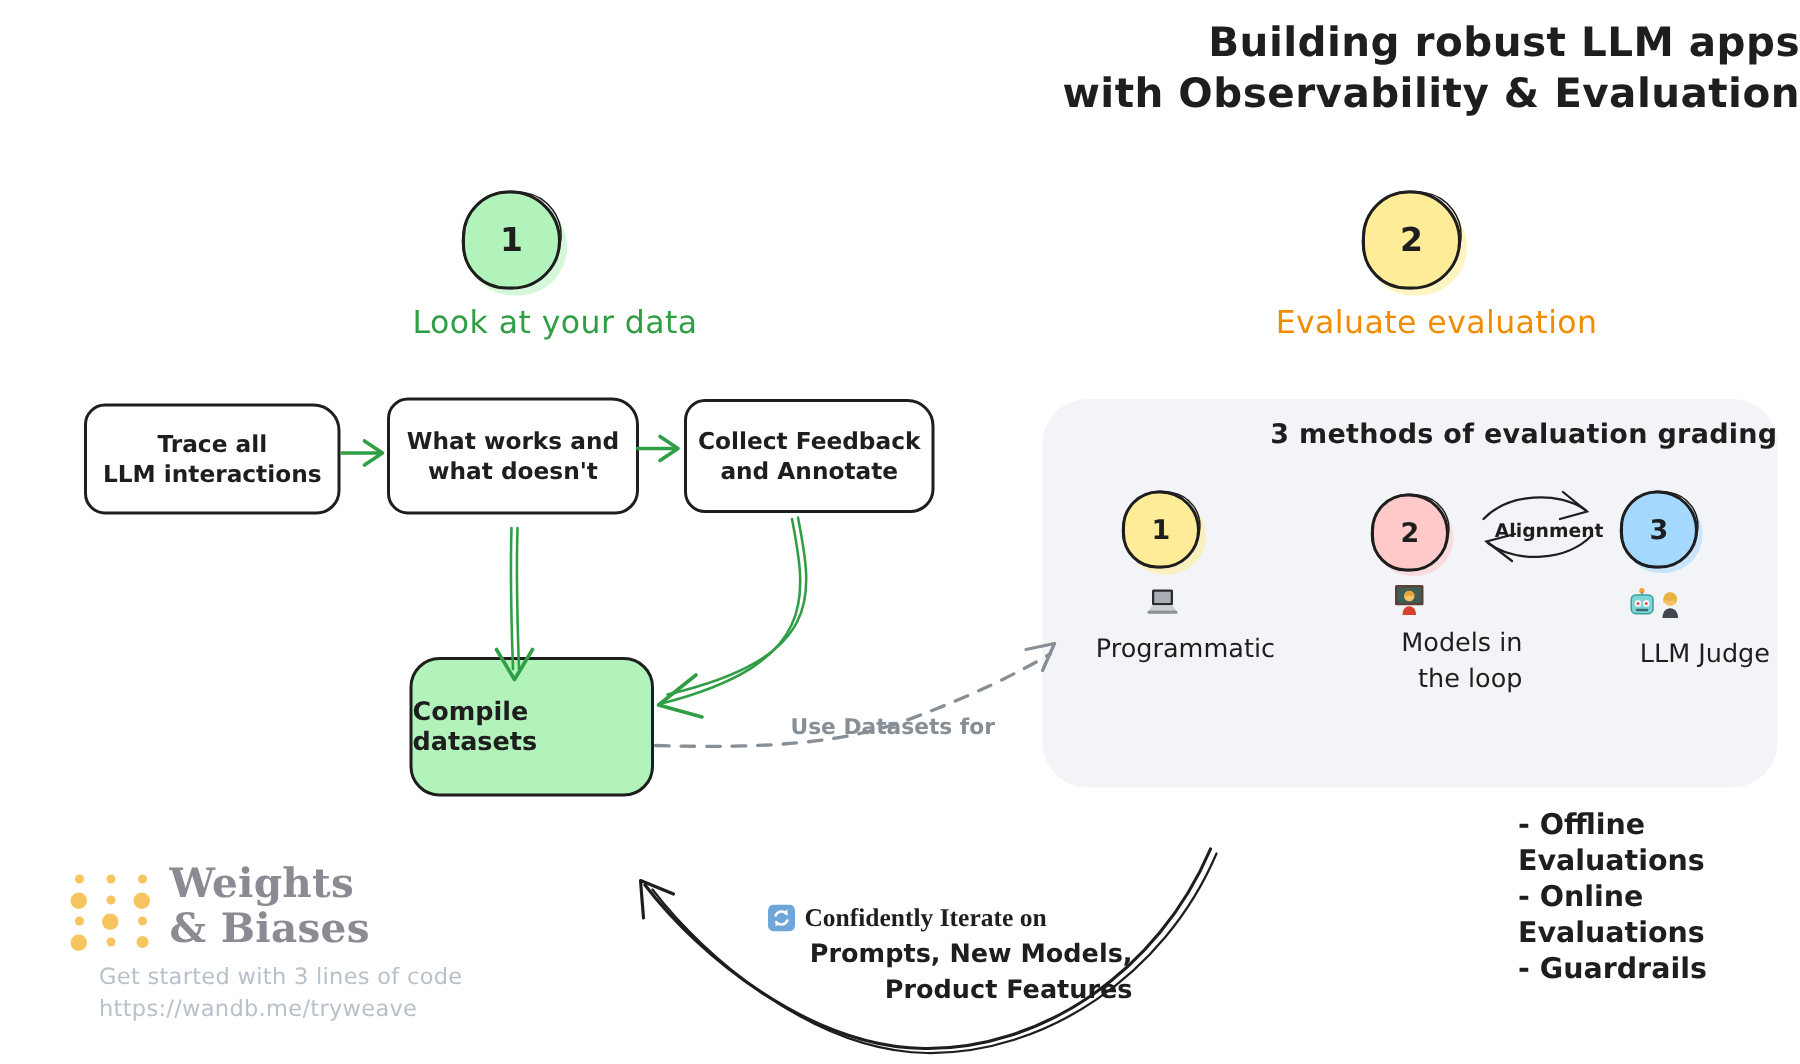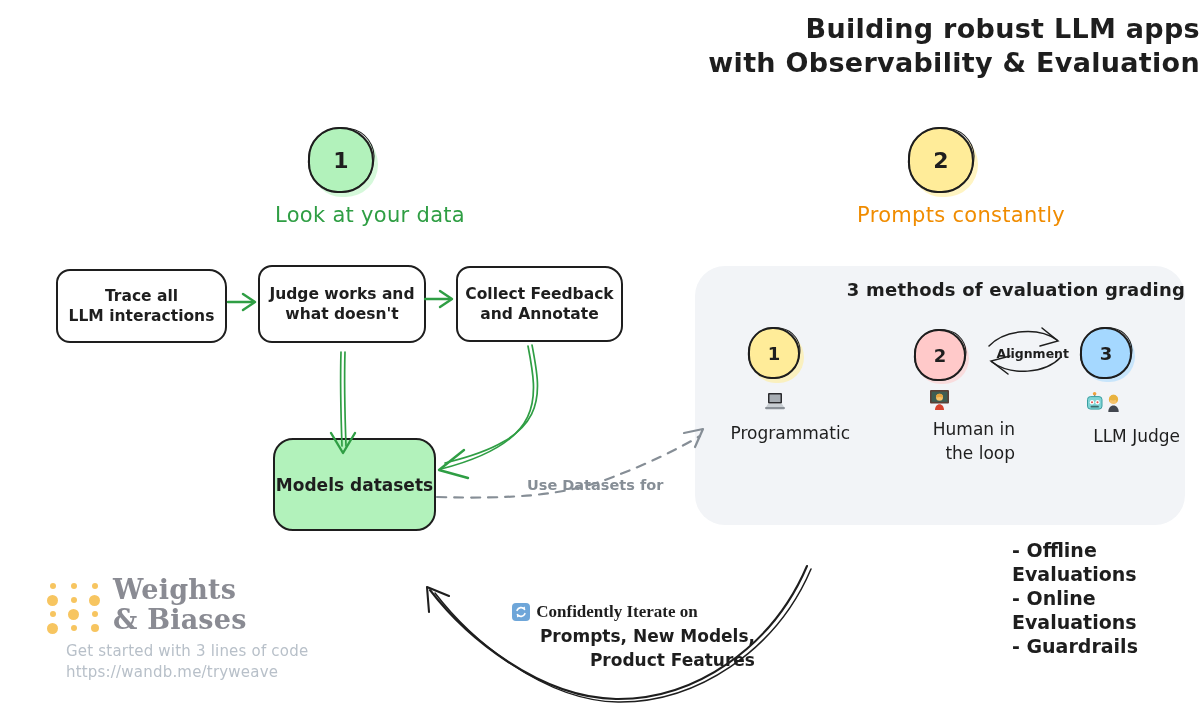--- a/index.html
+++ b/index.html
@@ -74,37 +74,37 @@
   </div>
 
   <div class="abs circle big fill-green" style="left:308px;top:127px;">
     <span>1</span>
   </div>
   <div class="abs step-label green ctr" style="left:215px;top:203px;width:250px;">Look at your data</div>
 
   <div class="abs circle big fill-yellow" style="left:908px;top:127px;">
     <span>2</span>
   </div>
-  <div class="abs step-label orange ctr" style="left:815px;top:203px;width:250px;">Prompts constantly</div>
+  <div class="abs step-label orange ctr" style="left:815px;top:203px;width:250px;">Evaluate evaluation</div>
 
   <div class="abs fbox" style="left:56px;top:269px;width:167px;height:70px;">
     <div>Trace all</div>
     <div>LLM interactions</div>
   </div>
   <div class="abs fbox" style="left:258px;top:265px;width:164px;height:74px;">
-    <div>Judge works and</div>
+    <div>What works and</div>
     <div>what doesn't</div>
   </div>
   <div class="abs fbox" style="left:456px;top:266px;width:163px;height:72px;">
     <div>Collect Feedback</div>
     <div>and Annotate</div>
   </div>
 
   <div class="abs compile" style="left:273px;top:438px;width:159px;height:89px;">
-    <span>Models datasets</span>
+    <span>Compile datasets</span>
   </div>
 
   <div class="abs use-label" style="left:527px;top:477px;width:140px;">Use Datasets for</div>
 
   <div class="abs panel" style="left:695px;top:266px;width:490px;height:259px;"></div>
   <div class="abs panel-title ctr z4" style="left:695px;top:279px;width:490px;">3 methods of evaluation grading</div>
 
   <div class="abs circle small fill-yellow z4" style="left:748px;top:327px;">
     <span>1</span>
   </div>
@@ -147,21 +147,21 @@
       <circle cx="27.5" cy="8.4" r="4.6" fill="#f6c36b"></circle>
       <path d="M22.9 8.4 a4.6 4.6 0 0 1 9.2 0 l-1.3 3.1 -1-2.7 a5.6 5.6 0 0 1 -5.6 0 l-1 2.7Z" fill="#e8b23f"></path>
       <path d="M22.3 21 c0-4.1 2.3-6.5 5.2-6.5 s5.2 2.4 5.2 6.5Z" fill="#42474f"></path>
     </svg>
   </div>
 
   <div class="abs method-label ctr" style="left:700px;top:421px;width:150px;">
     <div>Programmatic</div>
   </div>
   <div class="abs method-label ctr" style="left:865px;top:417px;width:150px;">
-    <div>Human in</div>
+    <div>Models in</div>
     <div>the loop</div>
   </div>
   <div class="abs method-label ctr" style="left:1030px;top:424px;width:150px;">
     <div>LLM Judge</div>
   </div>
 
   <div class="abs footnote" style="left:716px;top:496px;">* Honorable mention - Vibes Evals✌</div>
 
   <div class="abs outcomes" style="left:1012px;top:538px;">
     <div>- Offline Evaluations</div>

